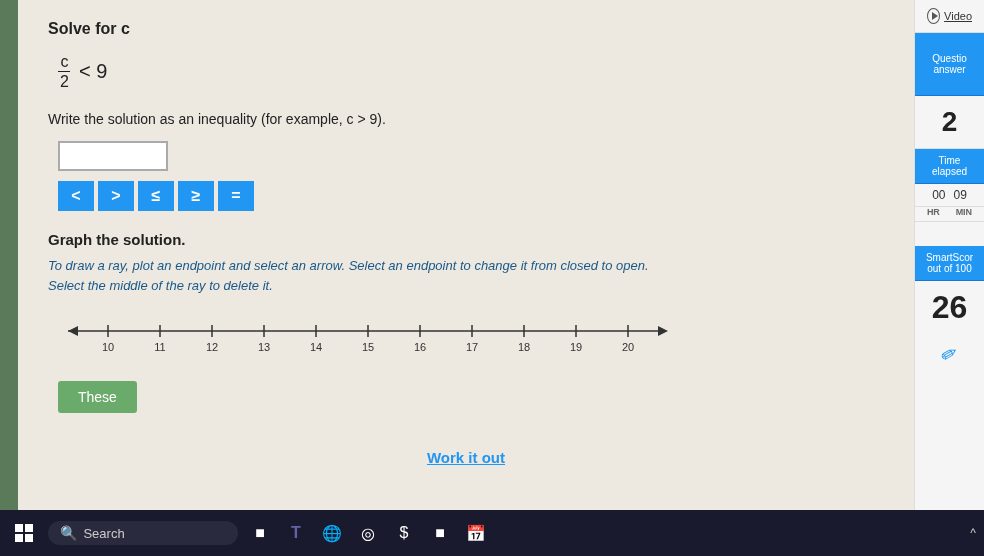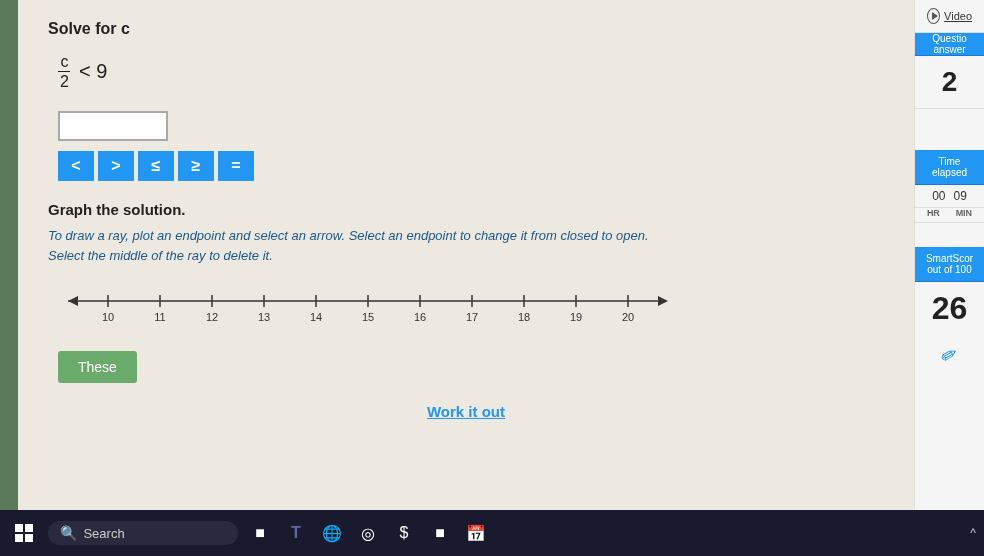--- a/index.html
+++ b/index.html
@@ -153,21 +153,21 @@
       font-size: 14px;
       cursor: pointer;
       border-radius: 3px;
       margin-left: 10px;
       margin-bottom: 16px;
     }
 
     
     .work-it-out {
       text-align: center;
-      margin-top: 4px;
+      margin-top: 20px;
     }
 
     .work-it-out-title {
       font-size: 15px;
       color: #2196F3;
       font-weight: bold;
       text-decoration: underline;
       cursor: pointer;
     }
 
@@ -216,42 +216,41 @@
       border-bottom: 4px solid transparent;
       border-left: 6px solid #555;
       margin-left: 2px;
     }
 
     .question-answer-btn {
       background: #2196F3;
       color: white;
       font-size: 10px;
       text-align: center;
-      padding: 0 4px;
+      padding: 20px 4px;
       border-bottom: 1px solid #1976D2;
       cursor: pointer;
     }
 
     .score-number {
       font-size: 28px;
       font-weight: bold;
       color: #222;
       text-align: center;
       padding: 10px 4px;
       border-bottom: 1px solid #ddd;
     }
 
     .time-elapsed-box {
       background: #2196F3;
       color: white;
       font-size: 10px;
       text-align: center;
       padding: 6px 6px;
       border-bottom: 1px solid #1976D2;
-      margin-top: 41px;
     }
 
     .timer-display {
       display: flex;
       justify-content: center;
       gap: 4px;
       padding: 4px;
       font-size: 12px;
       color: #333;
       border-bottom: 1px solid #ddd;
@@ -393,20 +392,21 @@
     
     <div class="fraction-container">
       <div class="fraction">
         <span class="numerator">c</span>
         <span class="denominator">2</span>
       </div>
       <span class="less-than-9">&lt; 9</span>
     </div>
 
     
+    <div class="solution-instruction">Write the solution as an inequality (for example, c &gt; 9).</div>
 
     
     <input class="answer-box" type="text" style="">
 
     
     <div class="symbol-buttons">
       <button class="sym-btn">&lt;</button>
       <button class="sym-btn">&gt;</button>
       <button class="sym-btn">≤</button>
       <button class="sym-btn">≥</button>

